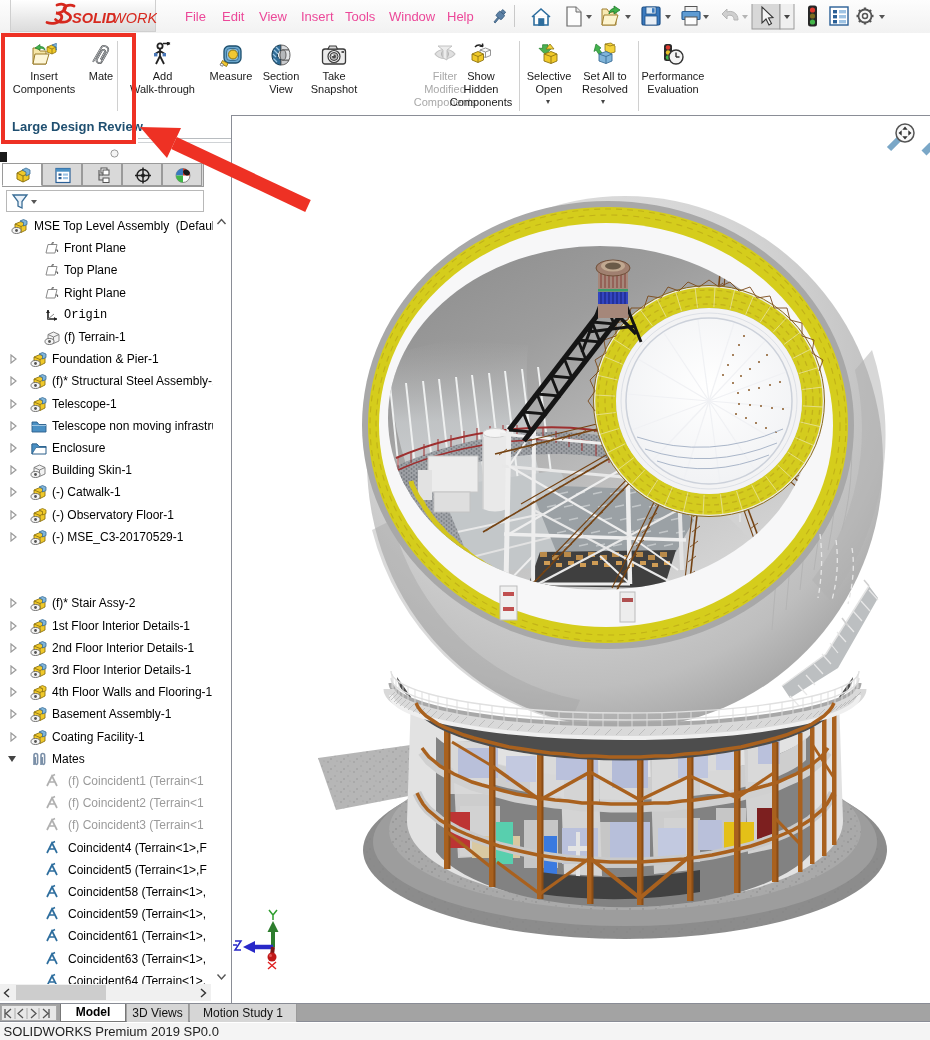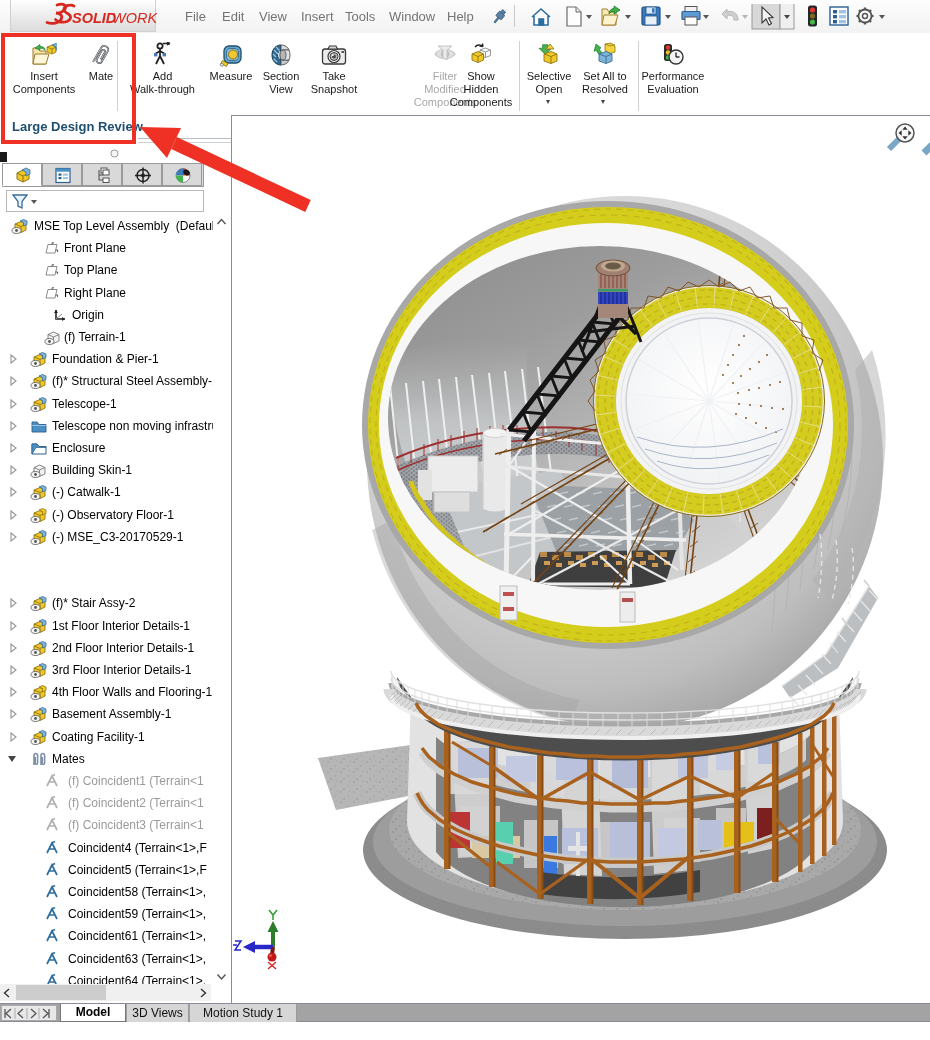--- a/index.html
+++ b/index.html
@@ -4,21 +4,21 @@
 <style>
 * { margin:0; padding:0; box-sizing:border-box; }
 html,body { width:930px; height:1040px; overflow:hidden; }
 body { font-family:"Liberation Sans", sans-serif; background:#fff; position:relative; }
 #app { position:absolute; left:0; top:0; width:930px; height:1040px; background:#fff; }
 .abs { position:absolute; }
 
 
 #titlebar { left:0; top:0; width:930px; height:33px; background:linear-gradient(#fdfdfd,#f2f2f2); }
 #logo { left:10px; top:0; width:146px; height:32px; background:linear-gradient(#ffffff,#e9e9e9 60%,#dcdcdc); border:1px solid #cfcfcf; border-top:none; }
-.menu { top:0; height:33px; line-height:33px; font-size:13px; color:#737373; }
+.menu { top:0; height:33px; line-height:33px; font-size:13px; color:#ec4899; }
 
 
 #ribbon { left:0; top:33px; width:930px; height:83px; background:#fff; }
 .rbtn { position:absolute; text-align:center; font-size:11px; color:#1a1a1a; line-height:13px; }
 .rbtn .ic { display:block; margin:0 auto 2px auto; }
 .rsep { position:absolute; width:1px; background:#d0d0d0; top:8px; height:96px; }
 .gray { color:#a8a8a8;margin-left:44px; }
 .caret { position:absolute; font-size:8px; color:#444; }
 
 
@@ -407,21 +407,21 @@
             <use href="#i-plane"></use>
           </svg>
           <span class="abs" style="left:64px">Right Plane</span>
         </div>
       <div class="trow" style="left:0;top:43px;width:214px;">
           <svg class="abs" style="left:44px;top:3px" width="17" height="16" viewBox="0 0 17 16">
             <use href="#i-plane"></use>
           </svg>
           <span class="abs" style="left:64px">Top Plane</span>
         </div>
-      <div class="trow" style="left:8px;top:88px;width:214px;">
+      <div class="trow" style="left:0;top:88px;width:214px;font-family:Liberation Mono, monospace;">
           <svg class="abs" style="left:44px;top:3px" width="17" height="16" viewBox="0 0 17 16">
             <use href="#i-origin"></use>
           </svg>
           <span class="abs" style="left:64px">Origin</span>
         </div>
       <div class="trow" style="left:0;top:110px;width:214px;">
           <svg class="abs" style="left:44px;top:3px" width="17" height="16" viewBox="0 0 17 16">
             <use href="#i-part"></use>
           </svg>
           <span class="abs" style="left:64px">(f) Terrain-1</span>
@@ -1360,13 +1360,14 @@
         <path d="M20,1 L15,5.5 L20,10"></path>
         <path d="M28,1 L33,5.5 L28,10"></path>
         <path d="M40,1 L45,5.5 L40,10 M46,1 L46,10"></path>
       </g>
       <path d="M12,0 L12,11 M24,0 L24,11 M36,0 L36,11" stroke="#aaa" stroke-width="1"></path>
     </svg>
     <div class="abs" style="left:60px;top:0px;width:66px;height:18px;background:#fff;border:1px solid #777;border-top:none;text-align:center;font-weight:bold;line-height:17px;">Model</div>
     <div class="btab" style="left:127px;width:62px;text-align:center;">3D Views</div>
     <div class="btab" style="left:190px;width:107px;text-align:center;">Motion Study 1</div>
   </div>
+  <div id="statusbar" class="abs">&nbsp;SOLIDWORKS Premium 2019 SP0.0</div>
 </div>
 
 </body></html>

